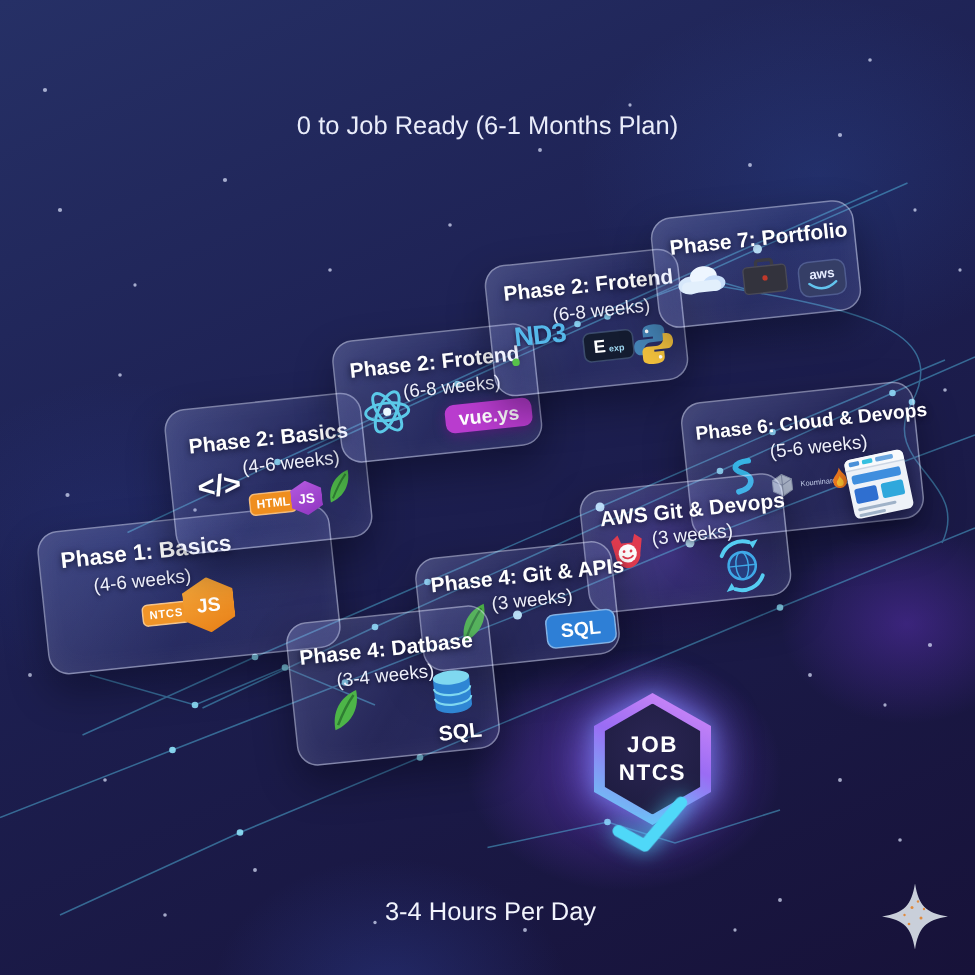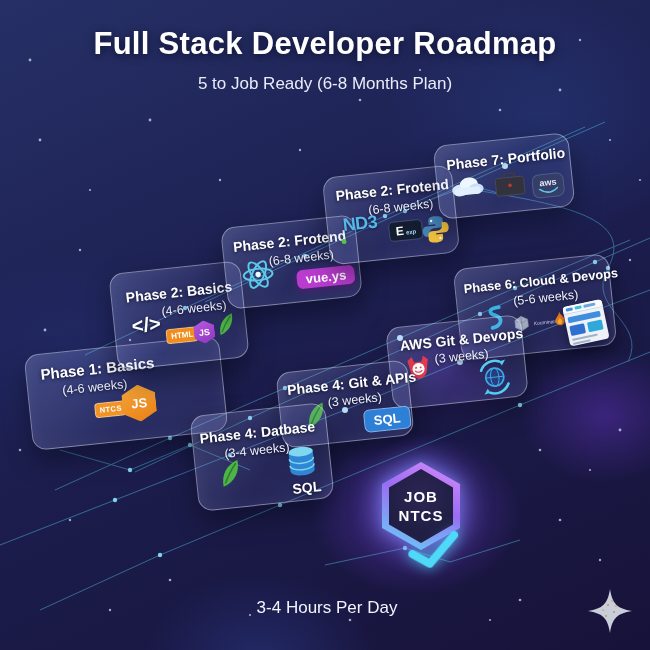--- a/index.html
+++ b/index.html
@@ -41,21 +41,21 @@
   .badge-e{display:inline-flex;align-items:baseline;background:#141c30;color:#fff;border-radius:5px;padding:2px 6px;font-weight:800;font-size:12px;border:1px solid rgba(120,150,200,.4);}
   .badge-e small{font-size:6px;margin-left:2px;color:#9fd8f0;}
   .badge-aws{position:relative;width:32px;height:24px;background:#353e66;border-radius:7px;display:flex;flex-direction:column;align-items:center;justify-content:center;border:1px solid rgba(130,150,220,.35);}
   .badge-aws .aws-t{font-size:9px;font-weight:bold;color:#e6ecff;line-height:1;}
   .kube-label{font-size:5px;color:#c2cce8;margin-left:3px;}
   .browser{position:absolute;width:40px;height:40px;background:#eef2f8;border-radius:4px;transform:rotate(-6deg);box-shadow:0 5px 12px rgba(0,0,20,.45);overflow:hidden;}
   .browser .bar{height:8px;background:#f8fafc;border-bottom:1px solid #ccd6e4;display:flex;gap:2px;padding:2px 3px;}
   .browser .bar i{display:block;width:7px;height:3px;background:#4a90d8;border-radius:1px;}
   .browser .blk{position:absolute;background:#2f6fd0;border-radius:1.5px;}
   .browser .ln{position:absolute;height:2px;background:#9fb2c8;border-radius:1px;}
-  .hexbadge-wrap{position:absolute;left:382px;top:462px;width:78px;height:88px;filter:drop-shadow(0 0 14px rgba(150,80,245,.75)) drop-shadow(0 0 6px rgba(90,210,250,.5));}
+  .hexbadge-wrap{position:absolute;left:396px;top:462px;width:78px;height:88px;filter:drop-shadow(0 0 14px rgba(150,80,245,.75)) drop-shadow(0 0 6px rgba(90,210,250,.5));}
   .hexbadge-outer{width:78px;height:88px;clip-path:polygon(50% 0,100% 25%,100% 75%,50% 100%,0 75%,0 25%);background:linear-gradient(205deg,#d98df8 0%,#9a6cf4 45%,#64d6f6 100%);display:flex;align-items:center;justify-content:center;}
   .hexbadge-inner{width:64px;height:74px;clip-path:polygon(50% 0,100% 25%,100% 75%,50% 100%,0 75%,0 25%);background:radial-gradient(circle at 50% 38%,#2b2654,#1b1a3c);display:flex;flex-direction:column;align-items:center;justify-content:center;gap:2px;}
   .hexbadge-inner span{font-weight:800;font-size:15px;letter-spacing:1px;line-height:1.15;}
   .footer{position:absolute;top:598px;left:2px;width:100%;text-align:center;font-size:17px;color:#f2f4fd;}
   .leaf{transform:rotate(-12deg);}
 </style>
 </head>
 <body>
 
 <div class="stage">
@@ -128,22 +128,21 @@
         <circle cx="420" cy="70" r="1.1"></circle>
       <circle cx="220" cy="180" r="1.2"></circle>
         <circle cx="500" cy="110" r="1.3"></circle>
         <circle cx="640" cy="180" r="1.1"></circle>
       <circle cx="70" cy="520" r="1.2"></circle>
         <circle cx="130" cy="340" r="1.2"></circle>
         <circle cx="540" cy="450" r="1.3"></circle>
     </g>
   </svg>
 
-  <div class="title">Full Stack Developer Roadmap</div>
-  <div class="subtitle">5 to Job Ready (6-8 Months Plan)</div>
+  <div class="subtitle">0 to Job Ready (6-1 Months Plan)</div>
 
   <div class="card" style="left:28px;top:345px;width:196px;height:96px;">
     <div class="ctitle" style="left:14px;top:11px;font-size:15px;">Phase 1: Basics</div>
     <div class="cdur" style="left:34px;top:31px;">(4-6 weeks)</div>
     <span class="badge-sm abs" style="left:64px;top:54px;">NTCS</span>
     <div class="hex hex-js abs" style="left:92px;top:40px;">JS</div>
   </div>
 
   <div class="card" style="left:113px;top:267px;width:132px;height:97px;">
     <div class="ctitle" style="left:14px;top:16px;">Phase 2: Basics</div>

